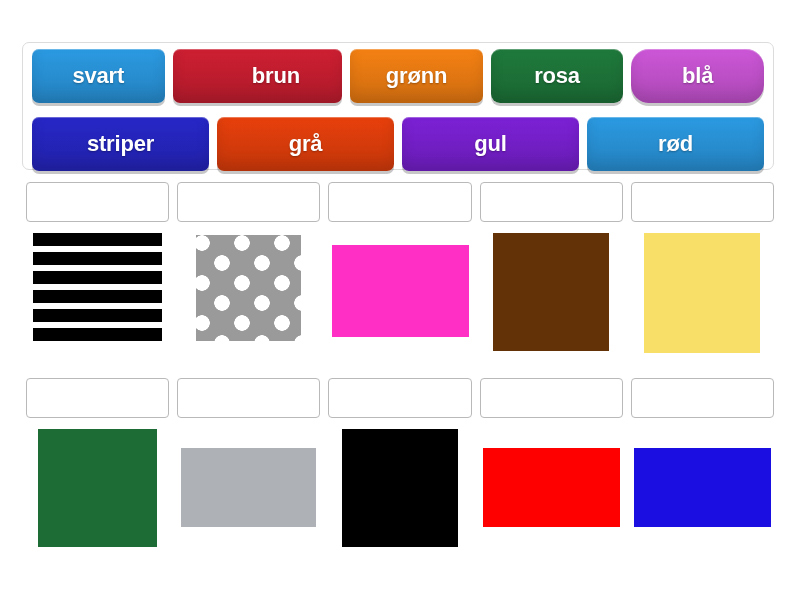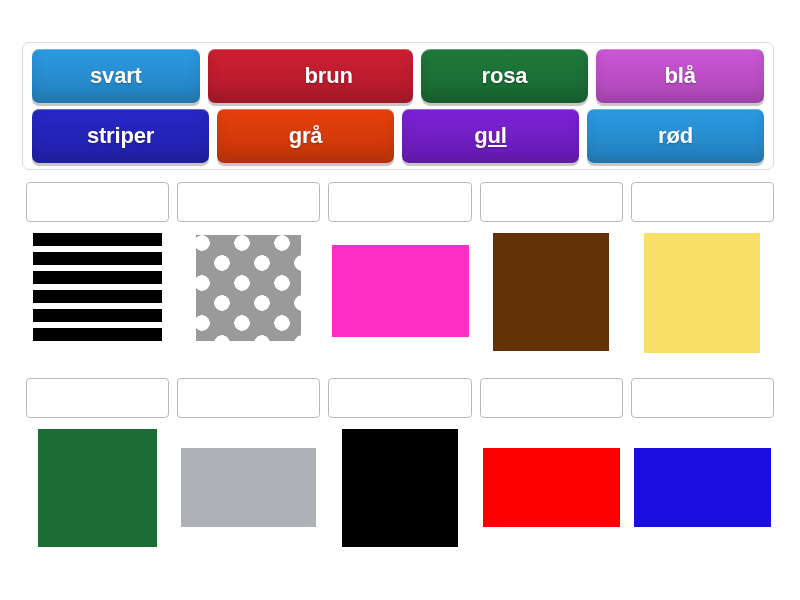--- a/index.html
+++ b/index.html
@@ -27,21 +27,21 @@
     border: 1px solid #dcdcdc;
     border-radius: 7px;
     background: #ffffff;
     padding: 6px 5px;
   }
   .bank-row {
     display: flex;
     gap: 0px;
     height: 58px;
   }
-  .bank-row + .bank-row { margin-top: 2px; }
+  .bank-row + .bank-row { margin-top: 10px; }
 
   .word-tile {
     flex: 1 1 0;
     margin: 0 4px;
     height: 54px;
     border-radius: 7px;
     display: flex;
     align-items: center;
     justify-content: center;
     color: #ffffff;
@@ -119,27 +119,28 @@
     background-position: -4px -2px, -4px -2px;
   }
 </style>
 </head>
 <body>
 
 <div id="word-bank">
     <div class="bank-row">
       <div class="word-tile" style="background: linear-gradient(rgb(43, 154, 226) 0%, rgb(36, 129, 190) 100%);">svart</div>
       <div class="word-tile" style="background: linear-gradient(rgb(206, 31, 50) 0%, rgb(173, 26, 42) 100%); padding-left: 37px;">brun</div>
+      <div class="word-tile" style="background: linear-gradient(rgb(245, 129, 19) 0%, rgb(206, 108, 16) 100%);">grønn</div>
       <div class="word-tile" style="background: linear-gradient(rgb(31, 122, 60) 0%, rgb(26, 102, 50) 100%); border-radius: 9px;">rosa</div>
-      <div class="word-tile" style="background: linear-gradient(rgb(205, 86, 216) 0%, rgb(172, 72, 181) 100%);">blå</div>
+      <div class="word-tile" style="background: linear-gradient(rgb(205, 86, 216) 0%, rgb(172, 72, 181) 100%); border-radius: 18px;">blå</div>
     </div>
     <div class="bank-row">
       <div class="word-tile" style="background: linear-gradient(rgb(39, 39, 200) 0%, rgb(33, 33, 168) 100%);">striper</div>
       <div class="word-tile" style="background: linear-gradient(rgb(232, 64, 12) 0%, rgb(195, 54, 10) 100%);">grå</div>
-      <div class="word-tile" style="background: linear-gradient(rgb(124, 33, 214) 0%, rgb(104, 28, 180) 100%); text-decoration: underline;">gul</div>
+      <div class="word-tile" style="background: linear-gradient(rgb(124, 33, 214) 0%, rgb(104, 28, 180) 100%);">gul</div>
       <div class="word-tile" style="background: linear-gradient(rgb(43, 154, 226) 0%, rgb(36, 129, 190) 100%); text-align: right;">rød</div>
     </div>
   </div>
 
 <div class="answer-row" id="answer-row-1">
     <div class="answer-cell">
       <div class="drop-zone"></div>
       <div class="swatch-holder">
         <div class="swatch pattern-stripes" style="width: 129px; height: 110px; margin-top: 0px;"></div>
       </div>

